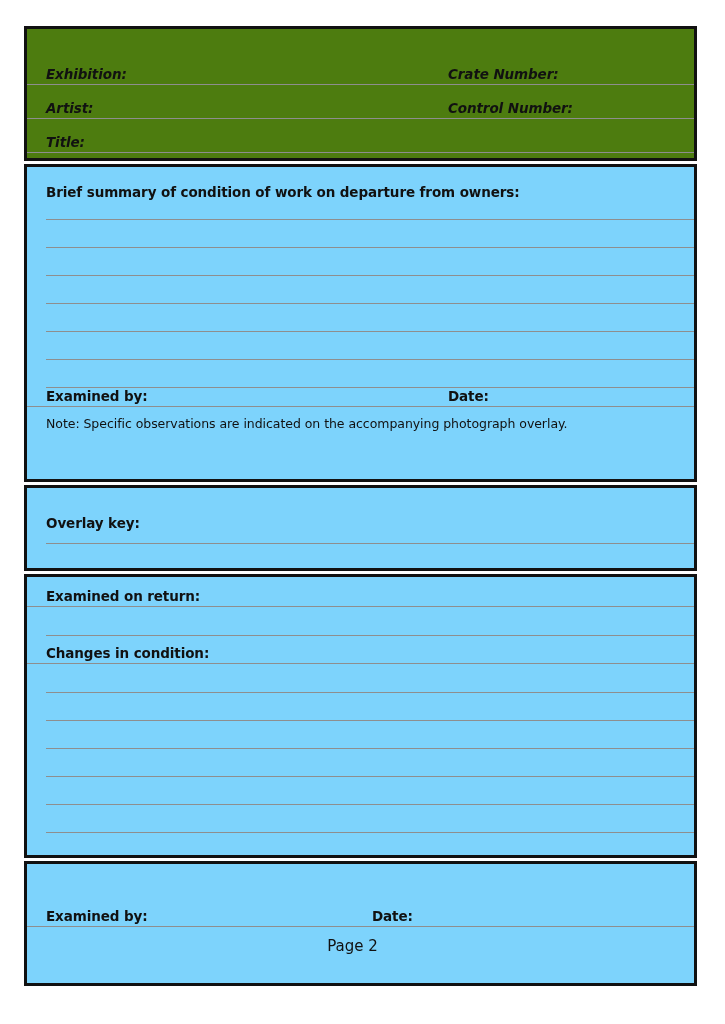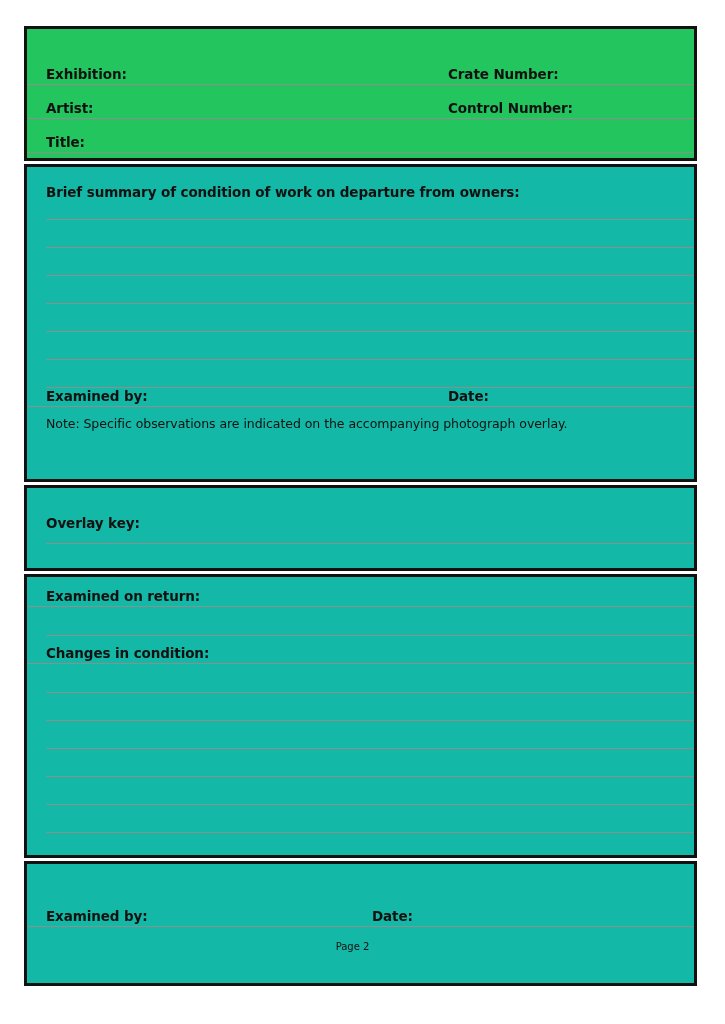--- a/index.html
+++ b/index.html
@@ -22,25 +22,26 @@
     width: 673px;
     height: 972px;
     box-sizing: border-box;
   }
 
   
   .section {
     position: relative;
     box-sizing: border-box;
     border: 3px solid #111111;
-    background: #14b8a6;
+    background: #7dd3fc;
     margin-bottom: 3px;
   }
   .section.gray {
-    background: #22c55e;
+    background: #4d7c0f;
+    font-style: italic;
   }
 
   
   .fieldrow {
     position: relative;
     height: 34px;
     border-bottom: 1px solid #8e8e8e;
     box-sizing: border-box;
   }
 
@@ -84,21 +85,21 @@
     letter-spacing: -0.05px;
     white-space: nowrap;
     line-height: 14px;
   }
 
   .pagenum {
     position: absolute;
     left: 0;
     right: 16px;
     text-align: center;
-    font-size: 10px;
+    font-size: 15px;
     font-weight: normal;
     line-height: 13px;
   }
 
   
   #sec-identification { height: 135px; }
   #sec-departure      { height: 318px; }
   #sec-overlay        { height: 86px; }
   #sec-return         { height: 284px; }
   #sec-closing        { height: 125px; }

